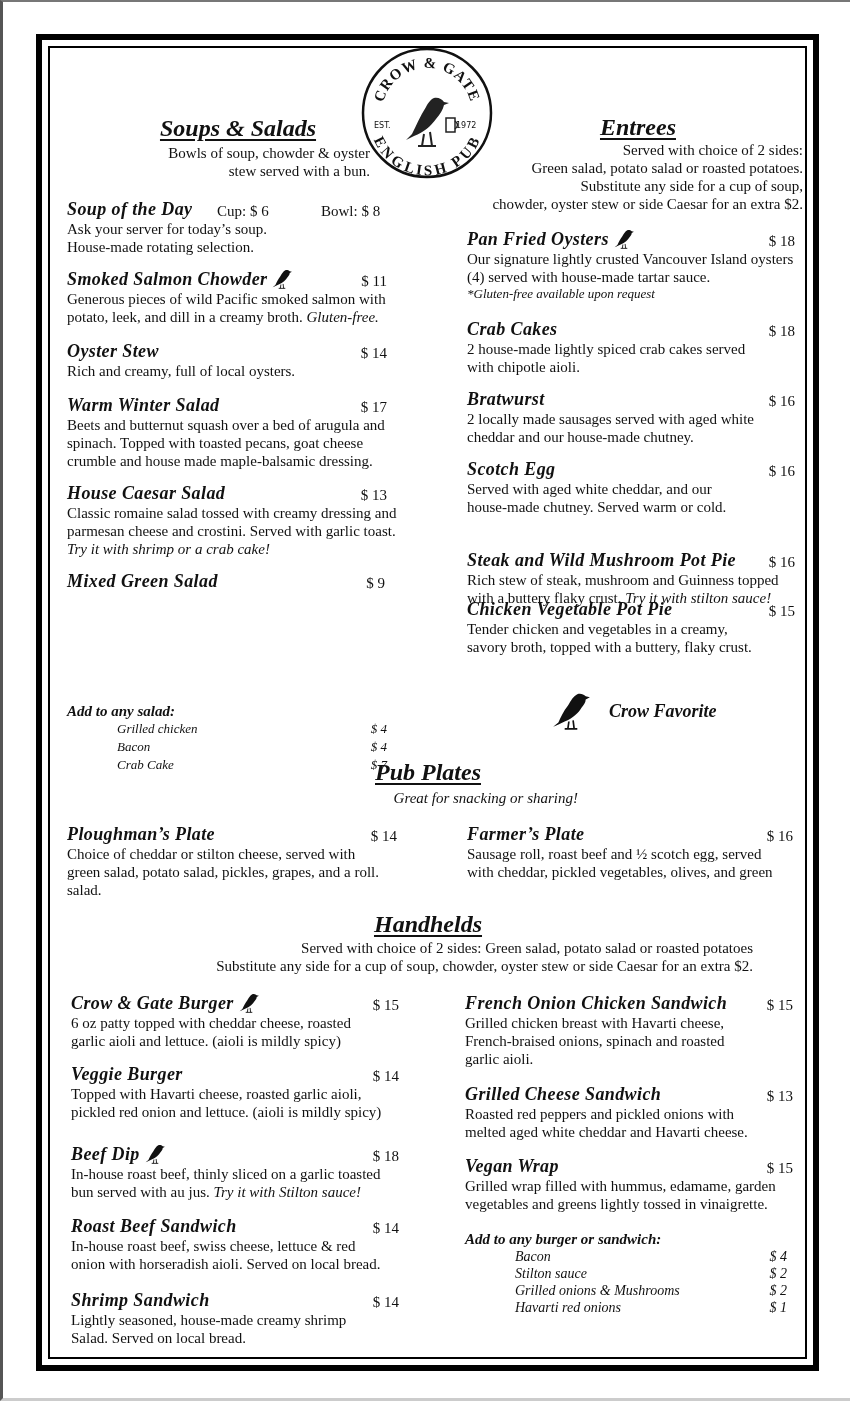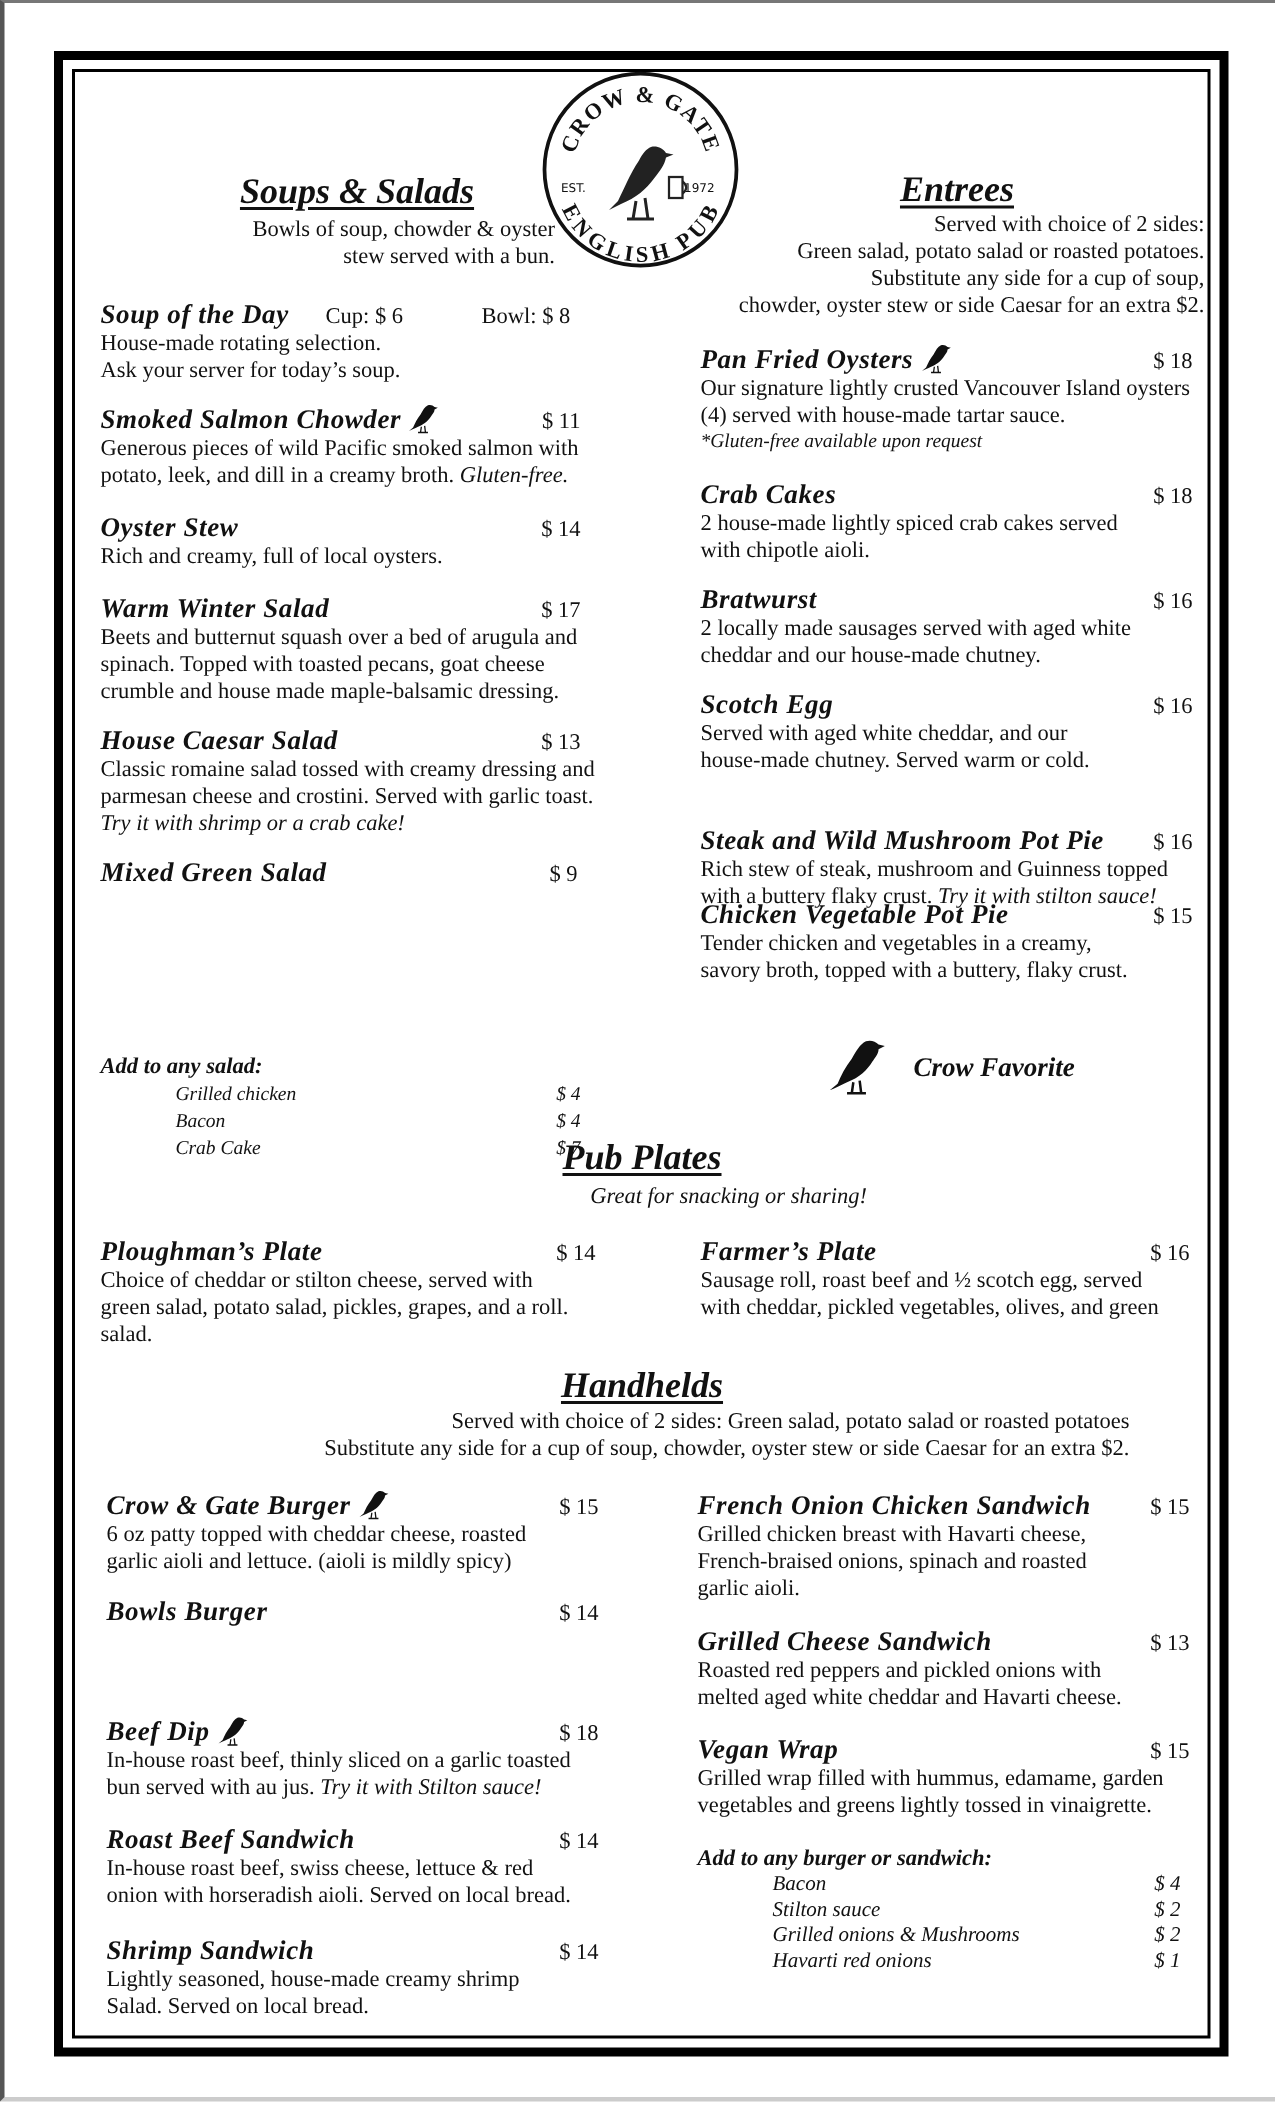--- a/index.html
+++ b/index.html
@@ -79,22 +79,22 @@
   <div>Bowls of soup, chowder &amp; oyster</div>
   <div>stew served with a bun.</div>
 </div>
 
 <div class="abs" style="left:64px; top:198px; width:320px;">
   <div style="position:relative; height:20px;">
     <span class="item-name" style="position:absolute; left:0; bottom:0;">Soup of the Day</span>
     <span class="price" style="position:absolute; left:150px; bottom:0;">Cup: $ 6</span>
     <span class="price" style="position:absolute; left:254px; bottom:0;">Bowl: $ 8</span>
   </div>
+  <div class="desc">Ask your server for today’s soup.</div>
   <div class="desc">House-made rotating selection.</div>
-  <div class="desc">Ask your server for today’s soup.</div>
 </div>
 
 <div class="item" style="left:64px; top:268px;">
   <div class="item-head">
       <span class="item-name">
         <span>Smoked Salmon Chowder</span>
         <svg class="crow">
           <use href="#crow-sym"></use>
         </svg>
       </span>
@@ -255,23 +255,24 @@
           <use href="#crow-sym"></use>
         </svg>
       </span>
       <span class="price">$ 15</span>
     </div>
   <div class="desc" style="width:290px;">6 oz patty topped with cheddar cheese, roasted garlic aioli and lettuce. (aioli is mildly spicy)</div>
 </div>
 
 <div class="item" style="left:68px; top:1063px; width:328px;">
   <div class="item-head">
-      <span class="item-name">Bowls Burger</span>
-      <span class="price">$ 14</span>
-    </div>
+      <span class="item-name">Veggie Burger</span>
+      <span class="price">$ 14</span>
+    </div>
+  <div class="desc" style="width:315px;">Topped with Havarti cheese, roasted garlic aioli, pickled red onion and lettuce. (aioli is mildly spicy)</div>
 </div>
 
 <div class="item" style="left:68px; top:1143px; width:328px;">
   <div class="item-head">
       <span class="item-name">
         <span>Beef Dip</span>
         <svg class="crow">
           <use href="#crow-sym"></use>
         </svg>
       </span>

